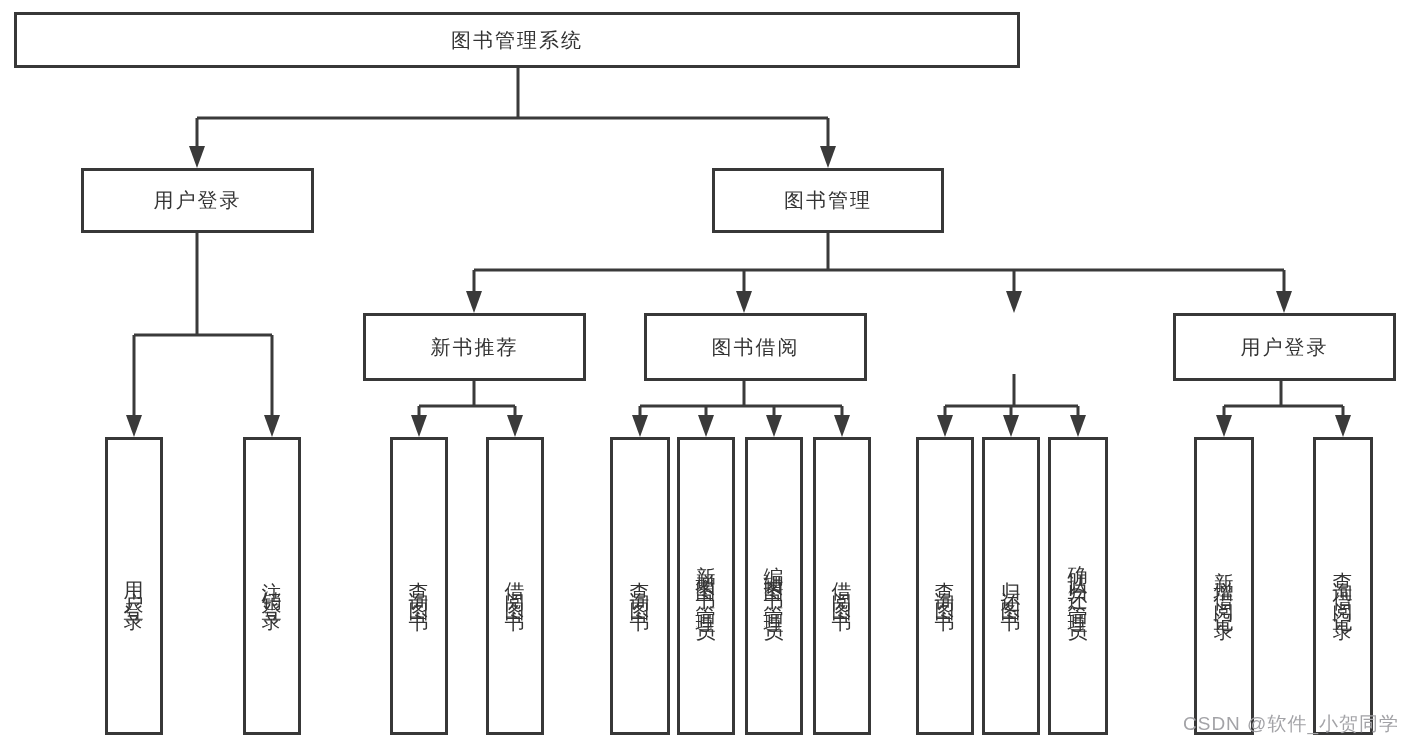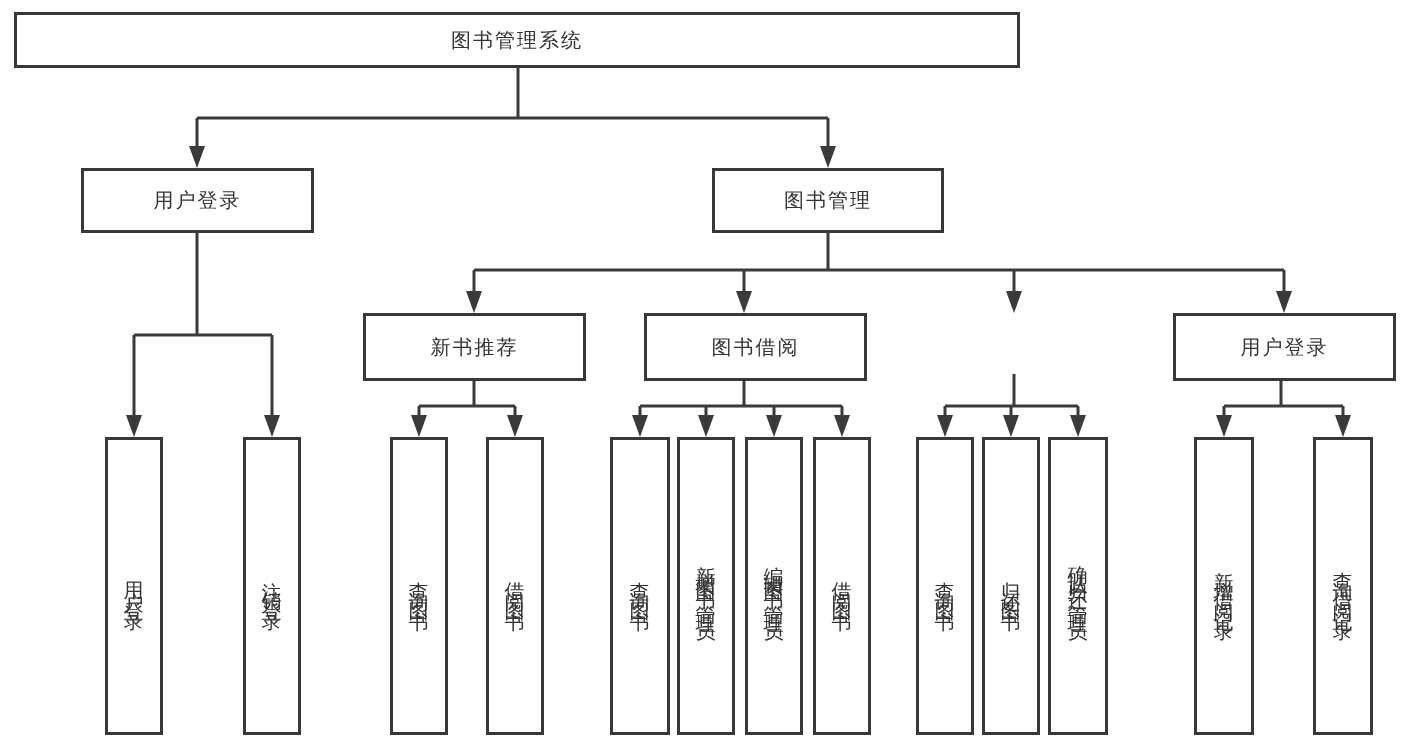--- a/index.html
+++ b/index.html
@@ -154,14 +154,15 @@
     <span>确认归还（管理员）</span>
   </div>
 
   <div class="leaf w60" style="left:1194px;">
     <span>新增借阅记录</span>
   </div>
   <div class="leaf w60" style="left:1313px;">
     <span>查询借阅记录</span>
   </div>
 
+  <div class="watermark">CSDN @软件_小贺同学</div>
 
 </div>
 
 </body></html>

